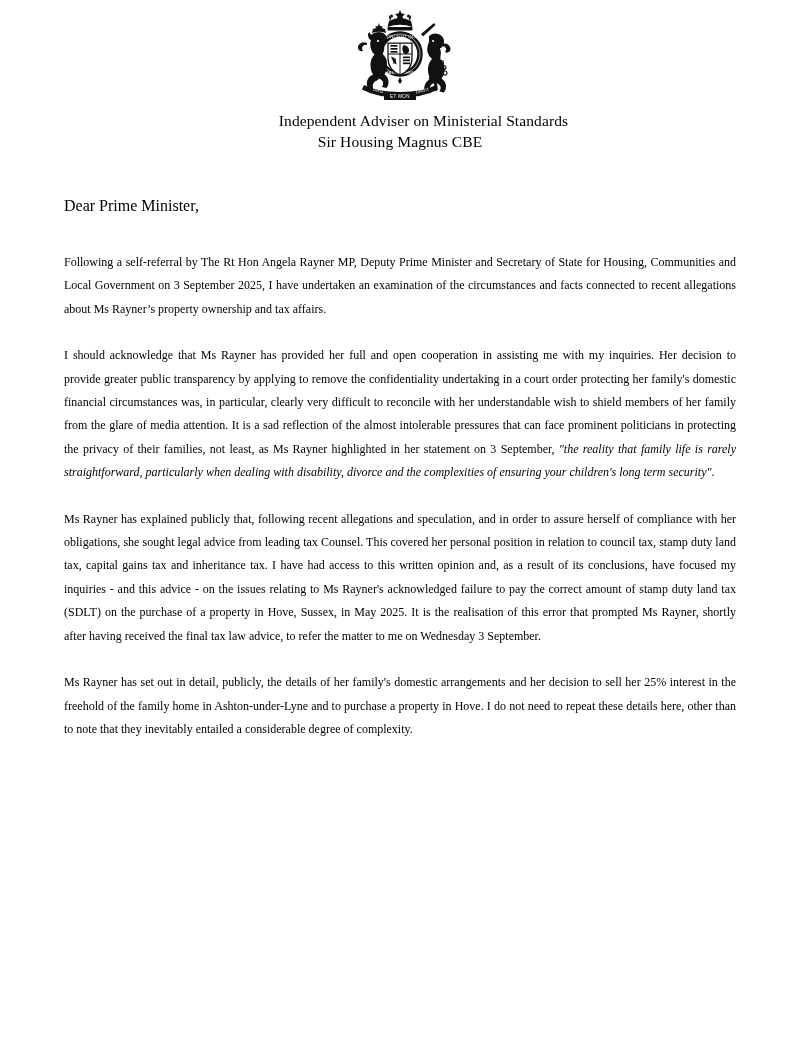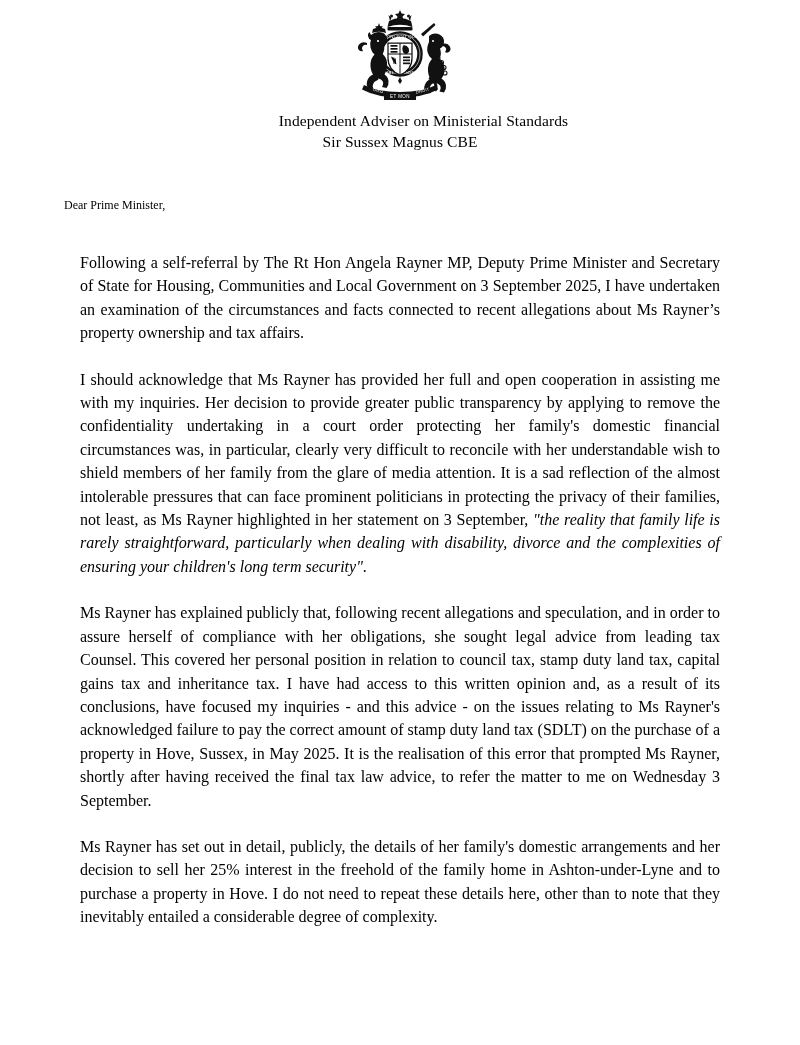--- a/index.html
+++ b/index.html
@@ -49,31 +49,31 @@
     width: 672px;
     padding-left: 0;
   }
   .date-line {
     text-align: right;
     font-size: 16px;
     line-height: 22px;
     margin-top: 79px;
   }
   .salutation {
-    font-size: 12px;
+    font-size: 16px;
     line-height: 23px;
     margin-top: 42px;
     text-align: left;
   }
   p.para {
-    font-size: 16px;
+    font-size: 12px;
     line-height: 23.4px;
     text-align: justify;
     text-justify: inter-word;
-    margin: 16px;
+    margin: 0;
     margin-top: 23px;
     hyphens: none;
   }
   p.para:first-of-type {
     margin-top: 0;
   }
   .quote-italic {
     font-style: italic;
   }
 </style>
@@ -148,21 +148,21 @@
         <text x="86" y="172" font-family="Liberation Sans, sans-serif" font-size="8" fill="#ffffff" text-anchor="middle" letter-spacing="0.5" transform="rotate(14 86 172)">DIEU</text>
         <text x="176" y="172" font-family="Liberation Sans, sans-serif" font-size="8" fill="#ffffff" text-anchor="middle" letter-spacing="0.5" transform="rotate(-14 176 172)">DROIT</text>
         <path d="M98 172 h64 v16 h-64z"></path>
         <text x="130" y="184" font-family="Liberation Sans, sans-serif" font-size="9" fill="#ffffff" text-anchor="middle" letter-spacing="0.8">ET MON</text>
 
         <path d="M130 142 l4 8 -4 6 -4 -6z"></path>
       </g>
     </svg>
 
     <div class="letterhead-line first">Independent Adviser on Ministerial Standards</div>
-    <div class="letterhead-line">Sir Sussex Magnus CBE</div>
+    <div class="letterhead-line">Sir Housing Magnus CBE</div>
   </div>
 
   <div class="body-block">
 
 
     <div class="salutation">Dear Prime Minister,</div>
 
     <p class="para" style="margin-top:34px;">Following a self-referral by The Rt Hon Angela Rayner MP, Deputy Prime Minister and Secretary of State for Housing, Communities and Local Government on 3 September 2025, I have undertaken an examination of the circumstances and facts connected to recent allegations about Ms Rayner’s property ownership and tax affairs.</p>
 
     <p class="para"><span>I should acknowledge that Ms Rayner has provided her full and open cooperation in assisting me with my inquiries. Her decision to provide greater public transparency by applying to remove the confidentiality undertaking in a court order protecting her family's domestic financial circumstances was, in particular, clearly very difficult to reconcile with her understandable wish to shield members of her family from the glare of media attention. It is a sad reflection of the almost intolerable pressures that can face prominent politicians in protecting the privacy of their families, not least, as Ms Rayner highlighted in her statement on 3 September, </span><span class="quote-italic">"the reality that family life is rarely straightforward, particularly when dealing with disability, divorce and  the complexities of ensuring your children's long term security"</span><span>.</span></p>

